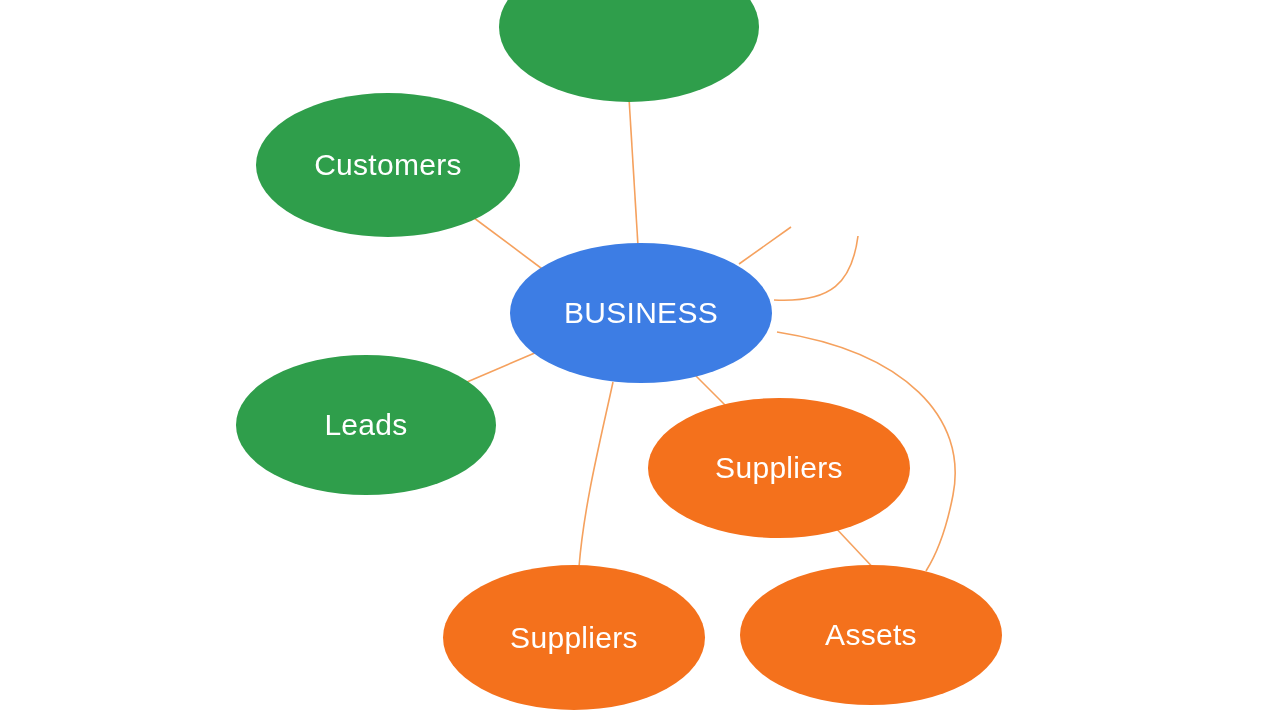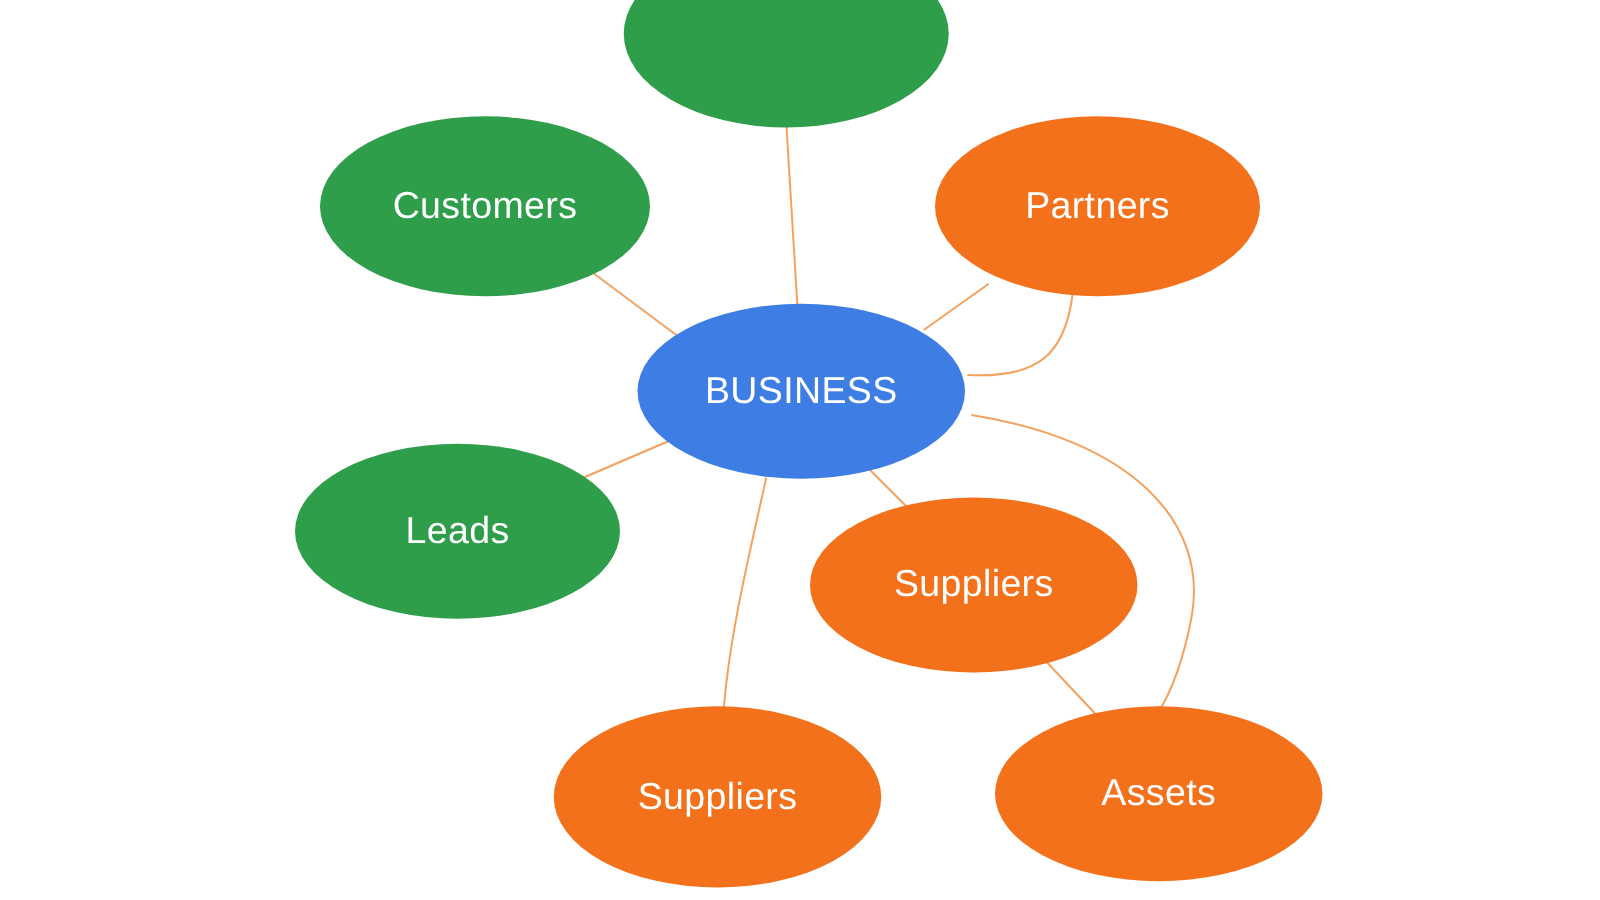--- a/index.html
+++ b/index.html
@@ -37,21 +37,21 @@
   .node.orange { background: #f4711c; }
   .node.blue   { background: #3d7de4; align-items: center; }
 
   .node-top        { left: 499px; top: -48px; width: 260px; height: 150px; }
   .node-customers  { left: 256px; top:  93px; width: 264px; height: 144px; text-align: right; }
   .node-partners   { left: 748px; top:  93px; width: 260px; height: 144px; }
   .node-business   { left: 510px; top: 243px; width: 262px; height: 140px; }
   .node-leads      { left: 236px; top: 355px; width: 260px; height: 140px; align-items: center; }
   .node-suppliers-right  { left: 648px; top: 398px; width: 262px; height: 140px; }
   .node-suppliers-bottom { left: 443px; top: 565px; width: 262px; height: 145px; }
-  .node-assets     { left: 796px; top: 565px; width: 262px; height: 140px; }
+  .node-assets     { left: 740px; top: 565px; width: 262px; height: 140px; }
 </style>
 </head>
 <body>
 
 <div class="canvas">
 
   <svg class="edges" width="1280" height="720" viewBox="0 0 1280 720">
     <g fill="none" stroke="#f5a15e" stroke-width="1.6">
       <path d="M 629 98 L 638 246"></path>
       <path d="M 466 212 L 549 274"></path>
@@ -66,23 +66,20 @@
   </svg>
 
   <div class="node green node-top">
     <span></span>
   </div>
 
   <div class="node green node-customers">
     <span>Customers</span>
   </div>
 
-  <div class="node orange node-partners">
-    <span>Partners</span>
-  </div>
 
   <div class="node blue node-business">
     <span>BUSINESS</span>
   </div>
 
   <div class="node green node-leads">
     <span>Leads</span>
   </div>
 
   <div class="node orange node-suppliers-right">

